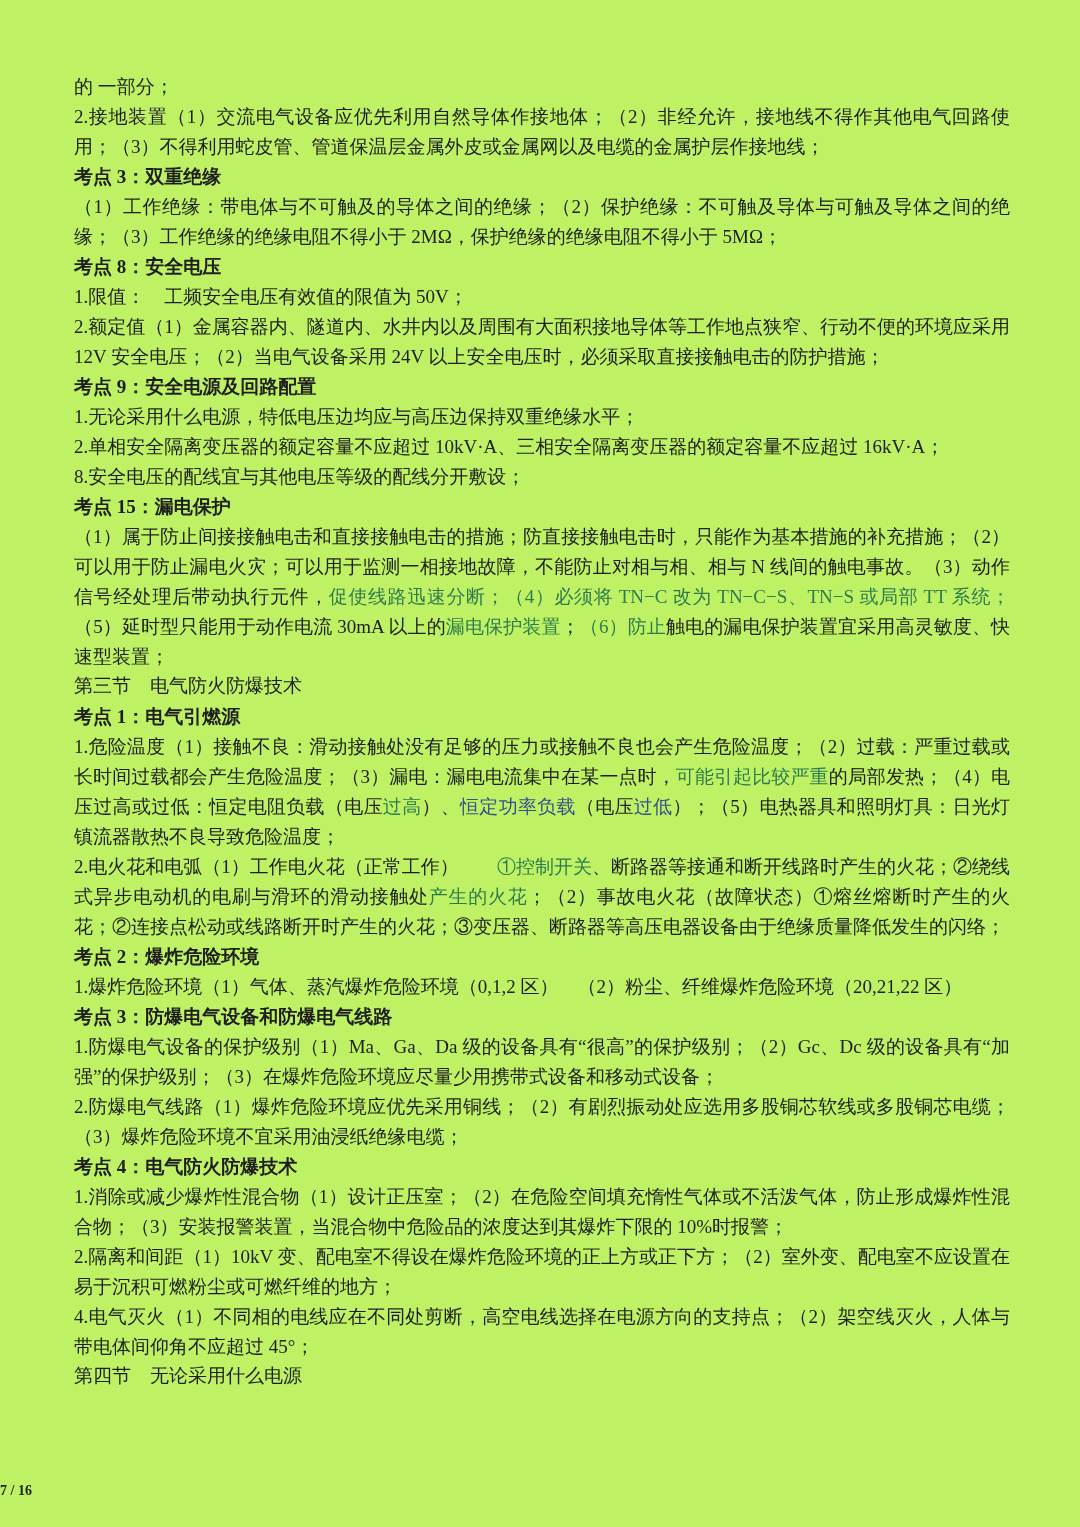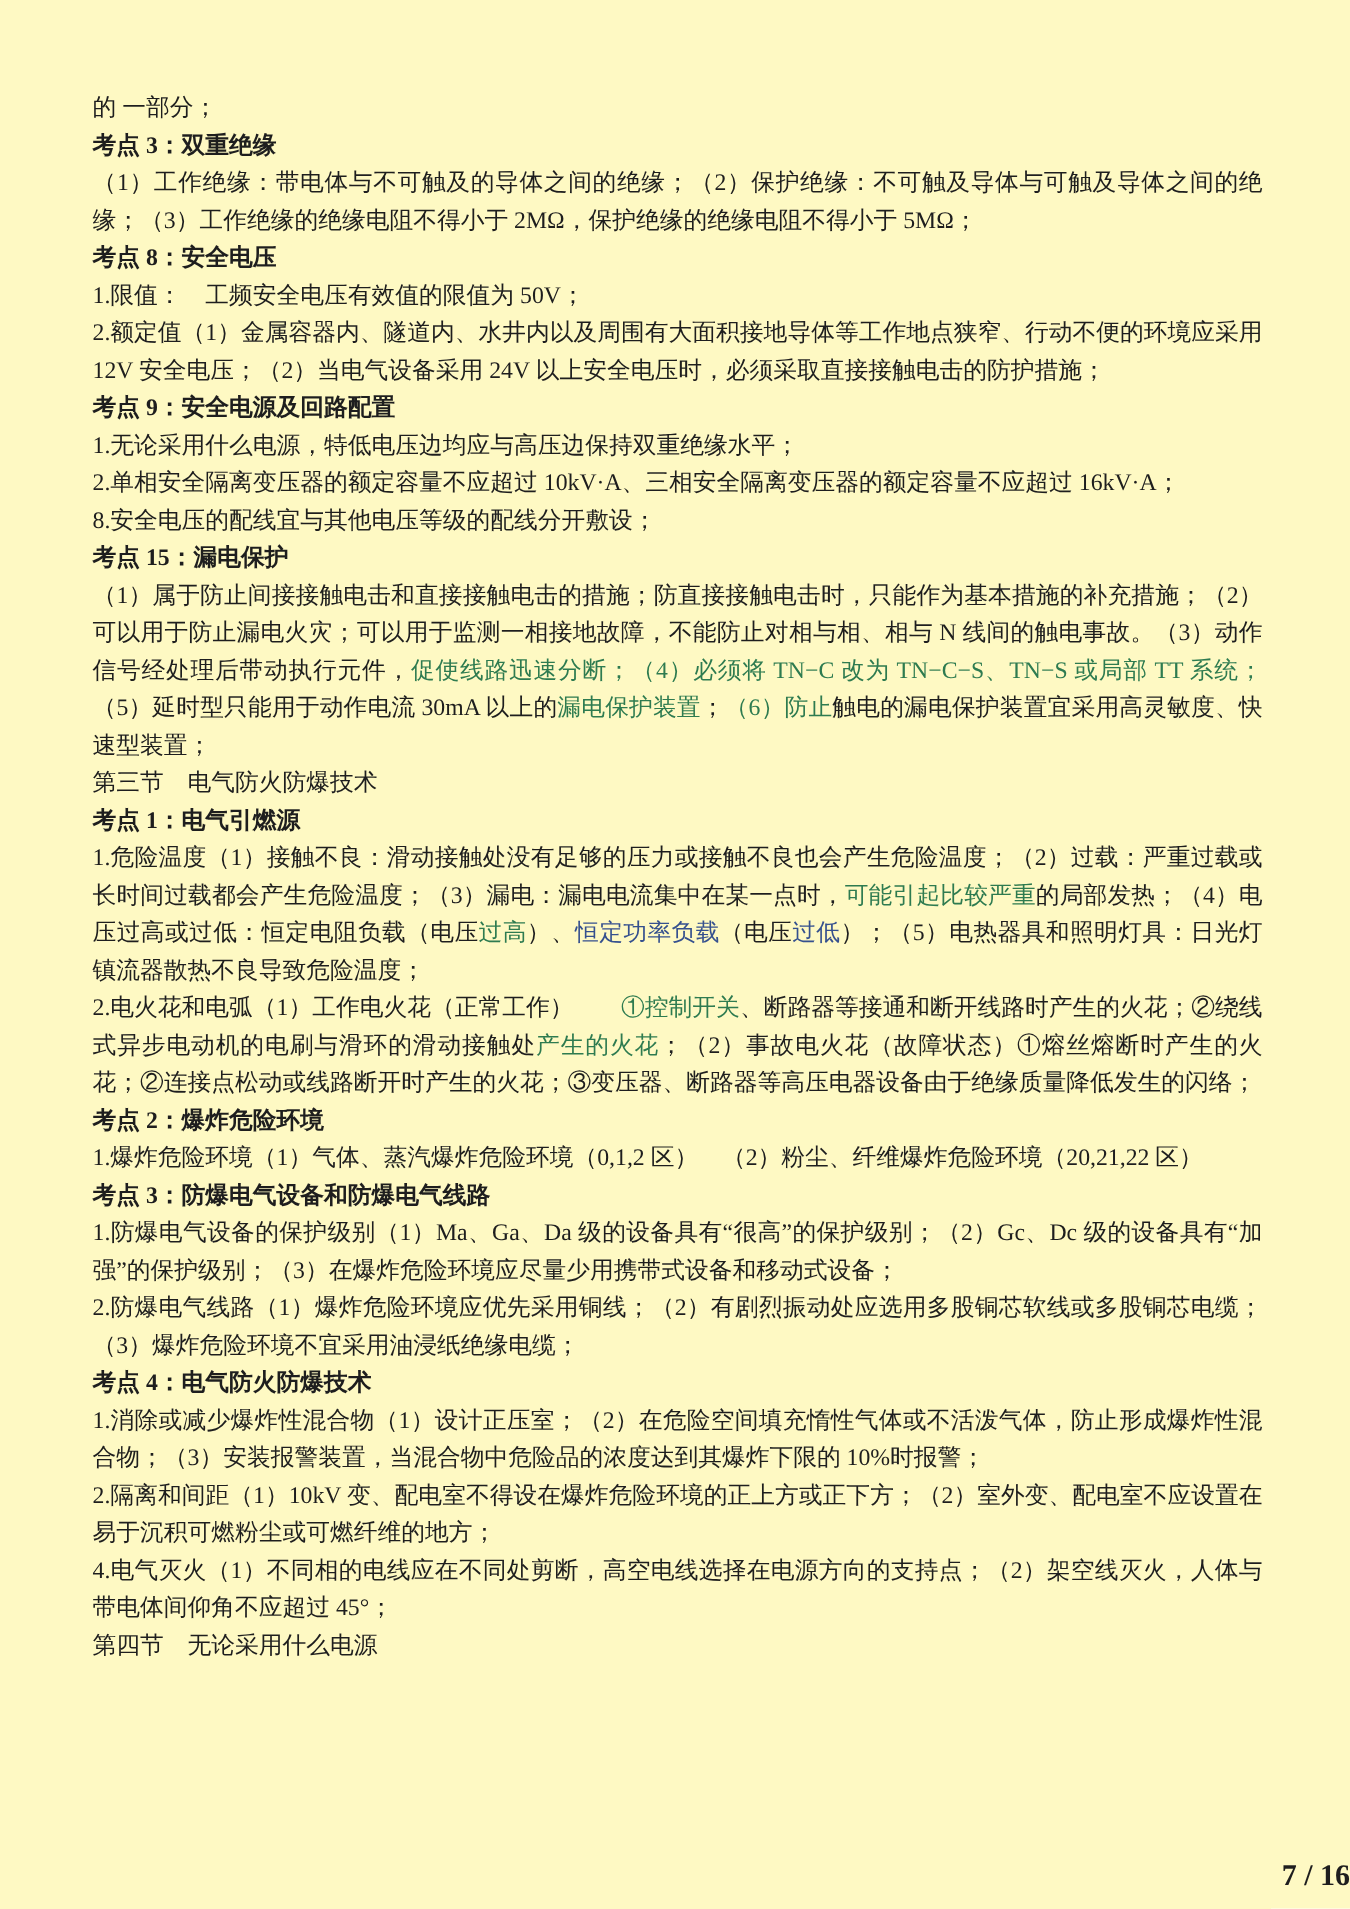--- a/index.html
+++ b/index.html
@@ -5,21 +5,21 @@
   html, body {
     margin: 0;
     padding: 0;
     background: #ffffff;
   }
   .page {
     position: relative;
     width: 1080px;
     height: 1527px;
     margin: 0 auto;
-    background: #fef9c3;
+    background: #bef264;
     font-family: "Liberation Serif", "DejaVu Serif", serif;
     color: #1e1e1e;
     overflow: hidden;
   }
   .doc {
     position: absolute;
     left: 74px;
     top: 72px;
     width: 936px;
   }
@@ -32,34 +32,35 @@
     word-break: break-all;
   }
   .para.heading { font-weight: bold; }
   .para.section { font-weight: normal; font-family: Liberation Mono, monospace; }
   .b { font-weight: normal; }
   .c-green { color: #2e7b50; }
   .c-blue  { color: #35508e; }
   .page-footer {
     position: absolute;
     left: 0;
-    bottom: 12px;
+    bottom: 28px;
     width: 100%;
-    text-align: right;
-    font-size: 24px;
+    text-align: left;
+    font-size: 14px;
     font-weight: bold;
     color: #1e1e1e;
   }
 </style>
 </head>
 <body>
 
 <div class="page">
   <main class="doc">
       <p class="para body"><span>的 一部分；</span></p>
+      <p class="para body"><span>2.接地装置（1）交流电气设备应优先利用自然导体作接地体；（2）非经允许，接地线不得作其他电气回路使用；（3）不得利用蛇皮管、管道保温层金属外皮或金属网以及电缆的金属护层作接地线；</span></p>
       <p class="para heading"><span>考点 3：双重绝缘</span></p>
       <p class="para body"><span>（1）工作绝缘：带电体与不可触及的导体之间的绝缘；（2）保护绝缘：不可触及导体与可触及导体之间的绝缘；（3）工作绝缘的绝缘电阻不得小于 2MΩ，保护绝缘的绝缘电阻不得小于 5MΩ；</span></p>
       <p class="para heading"><span>考点 8：安全电压</span></p>
       <p class="para body"><span>1.限值：　工频安全电压有效值的限值为 50V；</span></p>
       <p class="para body"><span>2.额定值（1）金属容器内、隧道内、水井内以及周围有大面积接地导体等工作地点狭窄、行动不便的环境应采用 12V 安全电压；（2）当电气设备采用 24V 以上安全电压时，必须采取</span><span class="b">直接接触电击</span><span>的防护措施；</span></p>
       <p class="para heading"><span>考点 9：安全电源及回路配置</span></p>
       <p class="para body"><span>1.无论采用什么电源，特低电压边均应与高压边保持双重绝缘水平；</span></p>
       <p class="para body"><span>2.单相安全隔离变压器的额定容量不应超过 10kV·A、三相安全隔离变压器的额定容量不应超过 16kV·A；</span></p>
       <p class="para body"><span>8.安全电压的配线宜与其他电压等级的配线分开敷设；</span></p>
       <p class="para heading"><span>考点 15：漏电保护</span></p>

